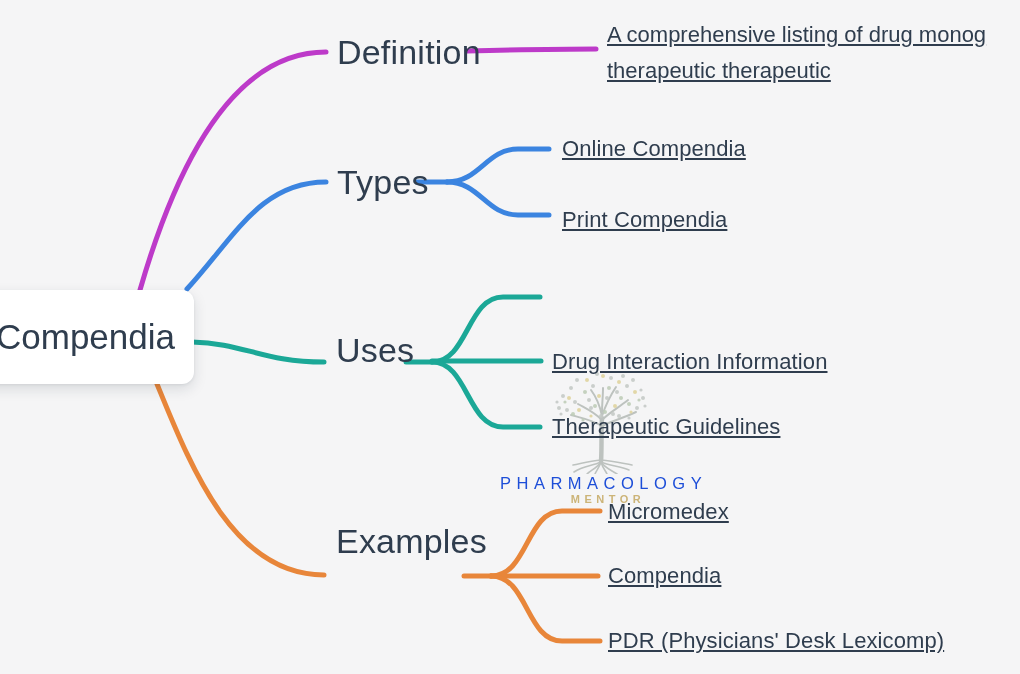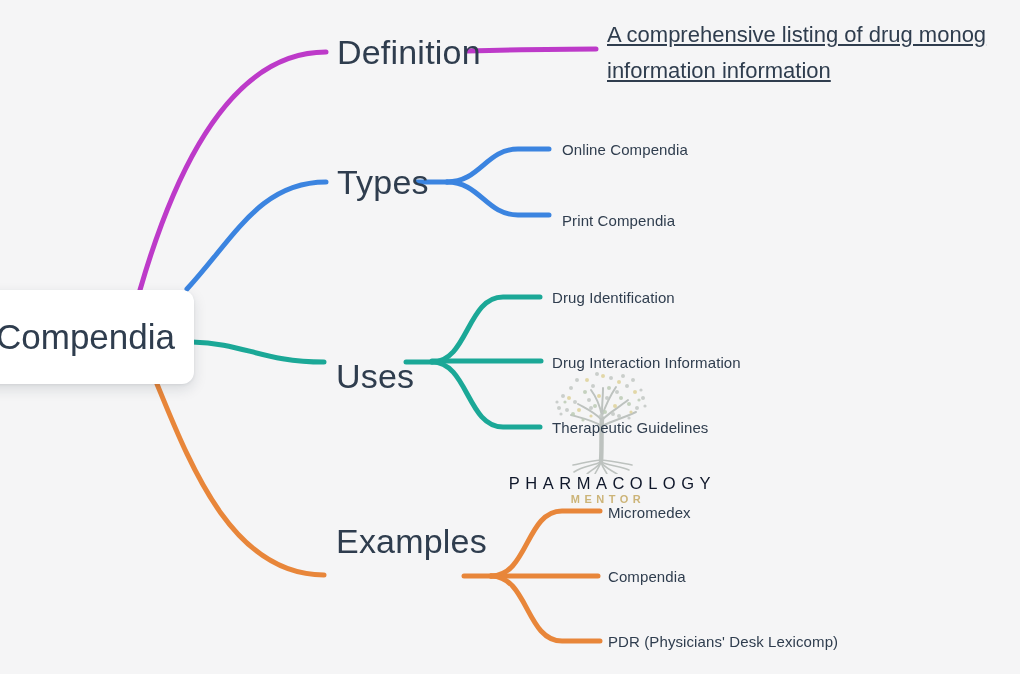--- a/index.html
+++ b/index.html
@@ -13,40 +13,40 @@
   #canvas { position: relative; width: 1020px; height: 674px; }
 
   .links { position: absolute; left: 0; top: 0; }
 
   .branch-label {
     position: absolute; transform: translateY(-50%);
     font-size: 34px; white-space: nowrap; letter-spacing: .2px;
   }
   .child-label {
     position: absolute; transform: translateY(-50%);
-    font-size: 15px; white-space: nowrap; letter-spacing: .1px;
+    font-size: 22px; white-space: nowrap; letter-spacing: .1px; text-decoration: underline;
   }
 
   .root-node {
     position: absolute; left: -40px; top: 290px; width: 234px; height: 94px;
     background: #ffffff; border-radius: 12px;
     box-shadow: 0 5px 14px rgba(25,39,55,.13), 0 1px 3px rgba(25,39,55,.08);
     display: flex; align-items: center; padding-left: 36px;
     font-size: 35px;
   }
 
   .def-detail {
     position: absolute; left: 607px; top: 17px;
     font-size: 22px; line-height: 36px; white-space: nowrap; text-decoration: underline;
   }
 
   .wm-tree { position: absolute; left: 542px; top: 368px; opacity: .85; }
   .wm-brand {
     position: absolute; left: 500px; top: 474px; width: 216px;
-    text-align: right; color: #0f172a; font-size: 16.5px;
+    text-align: left; color: #1d4ed8; font-size: 16.5px;
     letter-spacing: 5.5px; white-space: nowrap;
   }
   .wm-sub {
     position: absolute; left: 500px; top: 493px; width: 216px;
     text-align: center; color: #ccb478; font-size: 11px; font-weight: bold;
     letter-spacing: 4.5px; white-space: nowrap;
   }
 </style>
 </head>
 <body>
@@ -156,30 +156,29 @@
     <path d="M491,576 H598" stroke="#e8863a"></path>
     <path d="M491,576 C528,576 526,641 562,641 H600" stroke="#e8863a"></path>
   </svg>
 
   <div class="root-node">
     <span>Compendia</span>
   </div>
 
   <div class="branch-label" style="left:337px; top:52px">Definition</div>
   <div class="branch-label" style="left:337px; top:182px">Types</div>
-  <div class="branch-label" style="left:336px; top:376px">Uses</div>
+  <div class="branch-label" style="left:336px; top:350px">Uses</div>
   <div class="branch-label" style="left:336px; top:541px">Examples</div>
 
   <div class="def-detail">
     <div>A comprehensive listing of drug monog</div>
-    <div>information information</div>
+    <div>therapeutic therapeutic</div>
   </div>
 
   <div class="child-label" style="left:562px; top:149px">Online Compendia</div>
   <div class="child-label" style="left:562px; top:220px">Print Compendia</div>
-  <div class="child-label" style="left:552px; top:297px">Drug Identification</div>
   <div class="child-label" style="left:552px; top:362px">Drug Interaction Information</div>
   <div class="child-label" style="left:552px; top:427px">Therapeutic Guidelines</div>
   <div class="child-label" style="left:608px; top:512px">Micromedex</div>
   <div class="child-label" style="left:608px; top:576px">Compendia</div>
   <div class="child-label" style="left:608px; top:641px">PDR (Physicians' Desk Lexicomp)</div>
 
 </div>
 
 </body></html>

